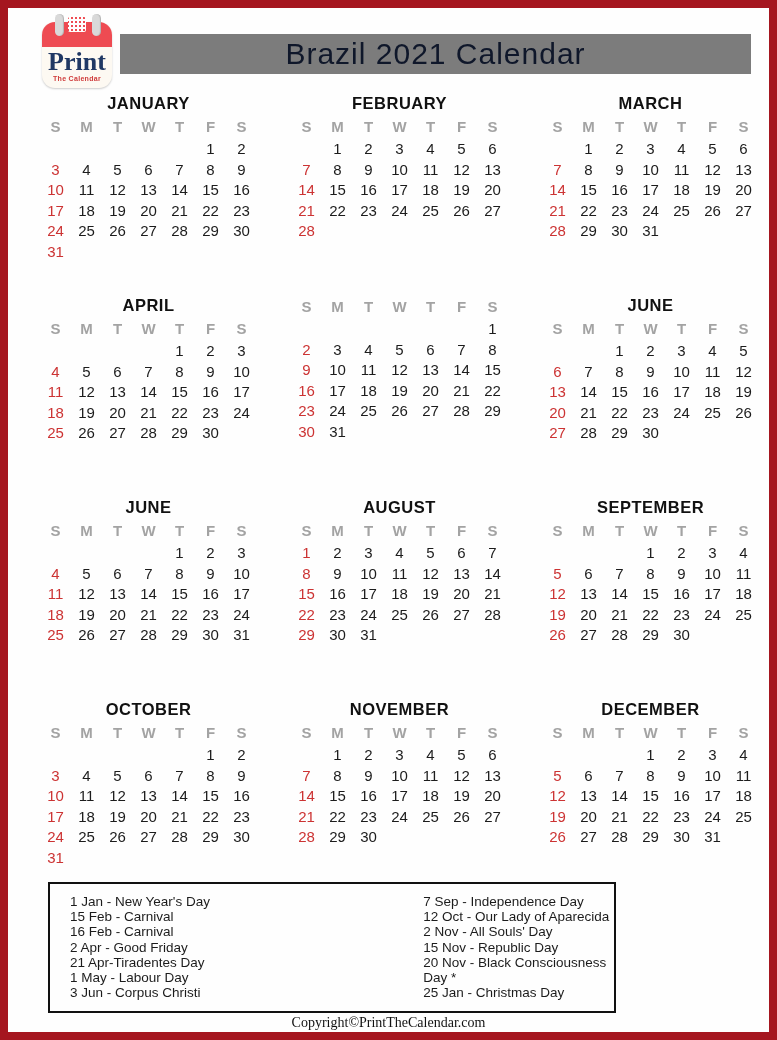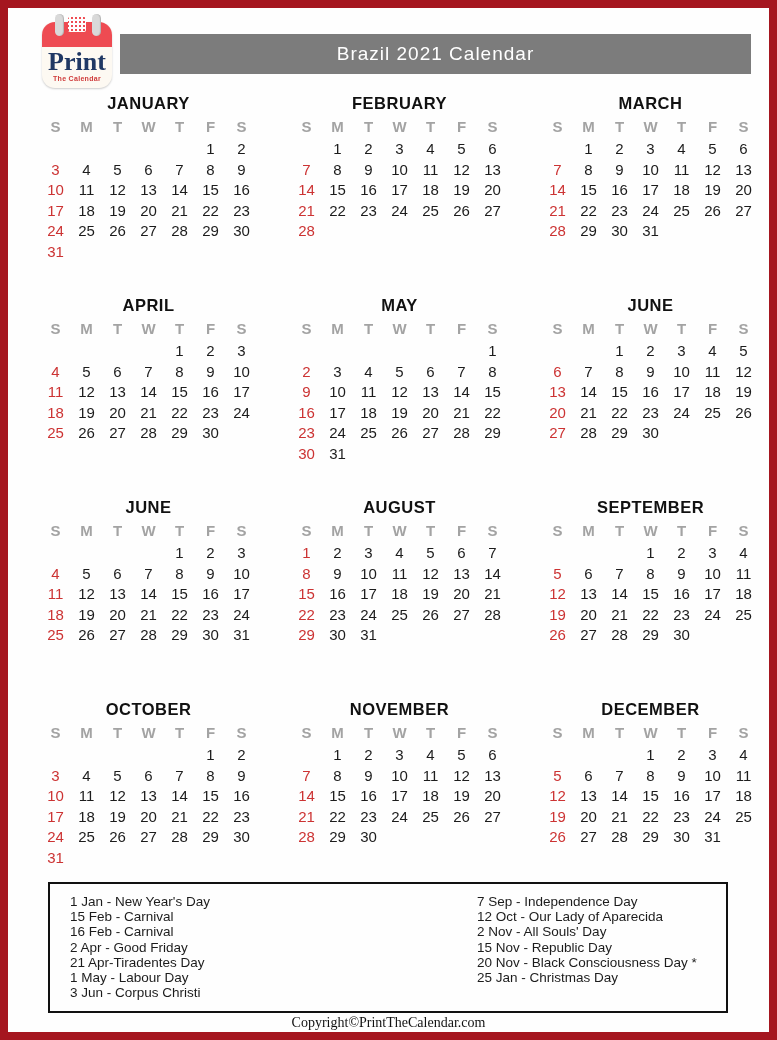--- a/index.html
+++ b/index.html
@@ -39,23 +39,23 @@
     text-align: center; color: var(--logo-navy, #203864);
     font-family: "Liberation Serif", serif; font-weight: bold;
     font-size: 26px; line-height: 26px; margin-top: 2px;
   }
   .logo-tagline {
     text-align: center; color: #cf3a3a; font-weight: bold;
     font-size: 7px; letter-spacing: .3px;
   }
   .banner {
     position: absolute; left: 112px; right: 18px; top: 26px; height: 40px;
-    background: var(--banner-gray, #7c7c7c); color: #ffffff;
+    background: var(--banner-gray, #7c7c7c); color: #0f172a;
     display: flex; align-items: center; justify-content: center;
-    font-size: 19px; font-weight: 400; letter-spacing: 1px;
+    font-size: 30px; font-weight: 400; letter-spacing: 1px;
   }
 
   
   .months-grid {
     display: grid;
     grid-template-columns: repeat(3, 217px);
     column-gap: 34px;
     grid-auto-rows: 202px;
     padding-left: 32px;
   }
@@ -70,21 +70,21 @@
     line-height: 20.5px; color: var(--day-black, #1c1c1c);
   }
   .week.header .day {
     font-size: 15px; font-weight: bold; line-height: 25px;
     color: var(--weekday-gray, #a3a3a3);
   }
   .day.sun { color: var(--sunday-red, #cc3333); }
 
   
   .holidays-box {
-    position: absolute; left: 40px; top: 874px; width: 680px; height: 131px;
+    position: absolute; left: 40px; top: 874px; width: 568px; height: 131px;
     box-sizing: border-box; border: 2px solid #111;
     padding: 10px 0 0 20px; display: flex;
   }
   .hol-col { display: block; }
   .hol-col.left { width: 407px; }
   .hol-item { font-size: 13.5px; line-height: 15.2px; color: #1c1c1c; }
 
   
   .footer {
     position: absolute; left: 0; right: 0; top: 1007px;
@@ -343,21 +343,20 @@
         <div class="day sun">25</div>
         <div class="day">26</div>
         <div class="day">27</div>
         <div class="day">28</div>
         <div class="day">29</div>
         <div class="day">30</div>
         <div class="day"></div>
       </div>
     </div>
     <div class="month">
-      <div class="month-title">MAY</div>
       <div class="week header">
         <div class="day sun">S</div>
         <div class="day">M</div>
         <div class="day">T</div>
         <div class="day">W</div>
         <div class="day">T</div>
         <div class="day">F</div>
         <div class="day">S</div>
       </div>
       <div class="week">

